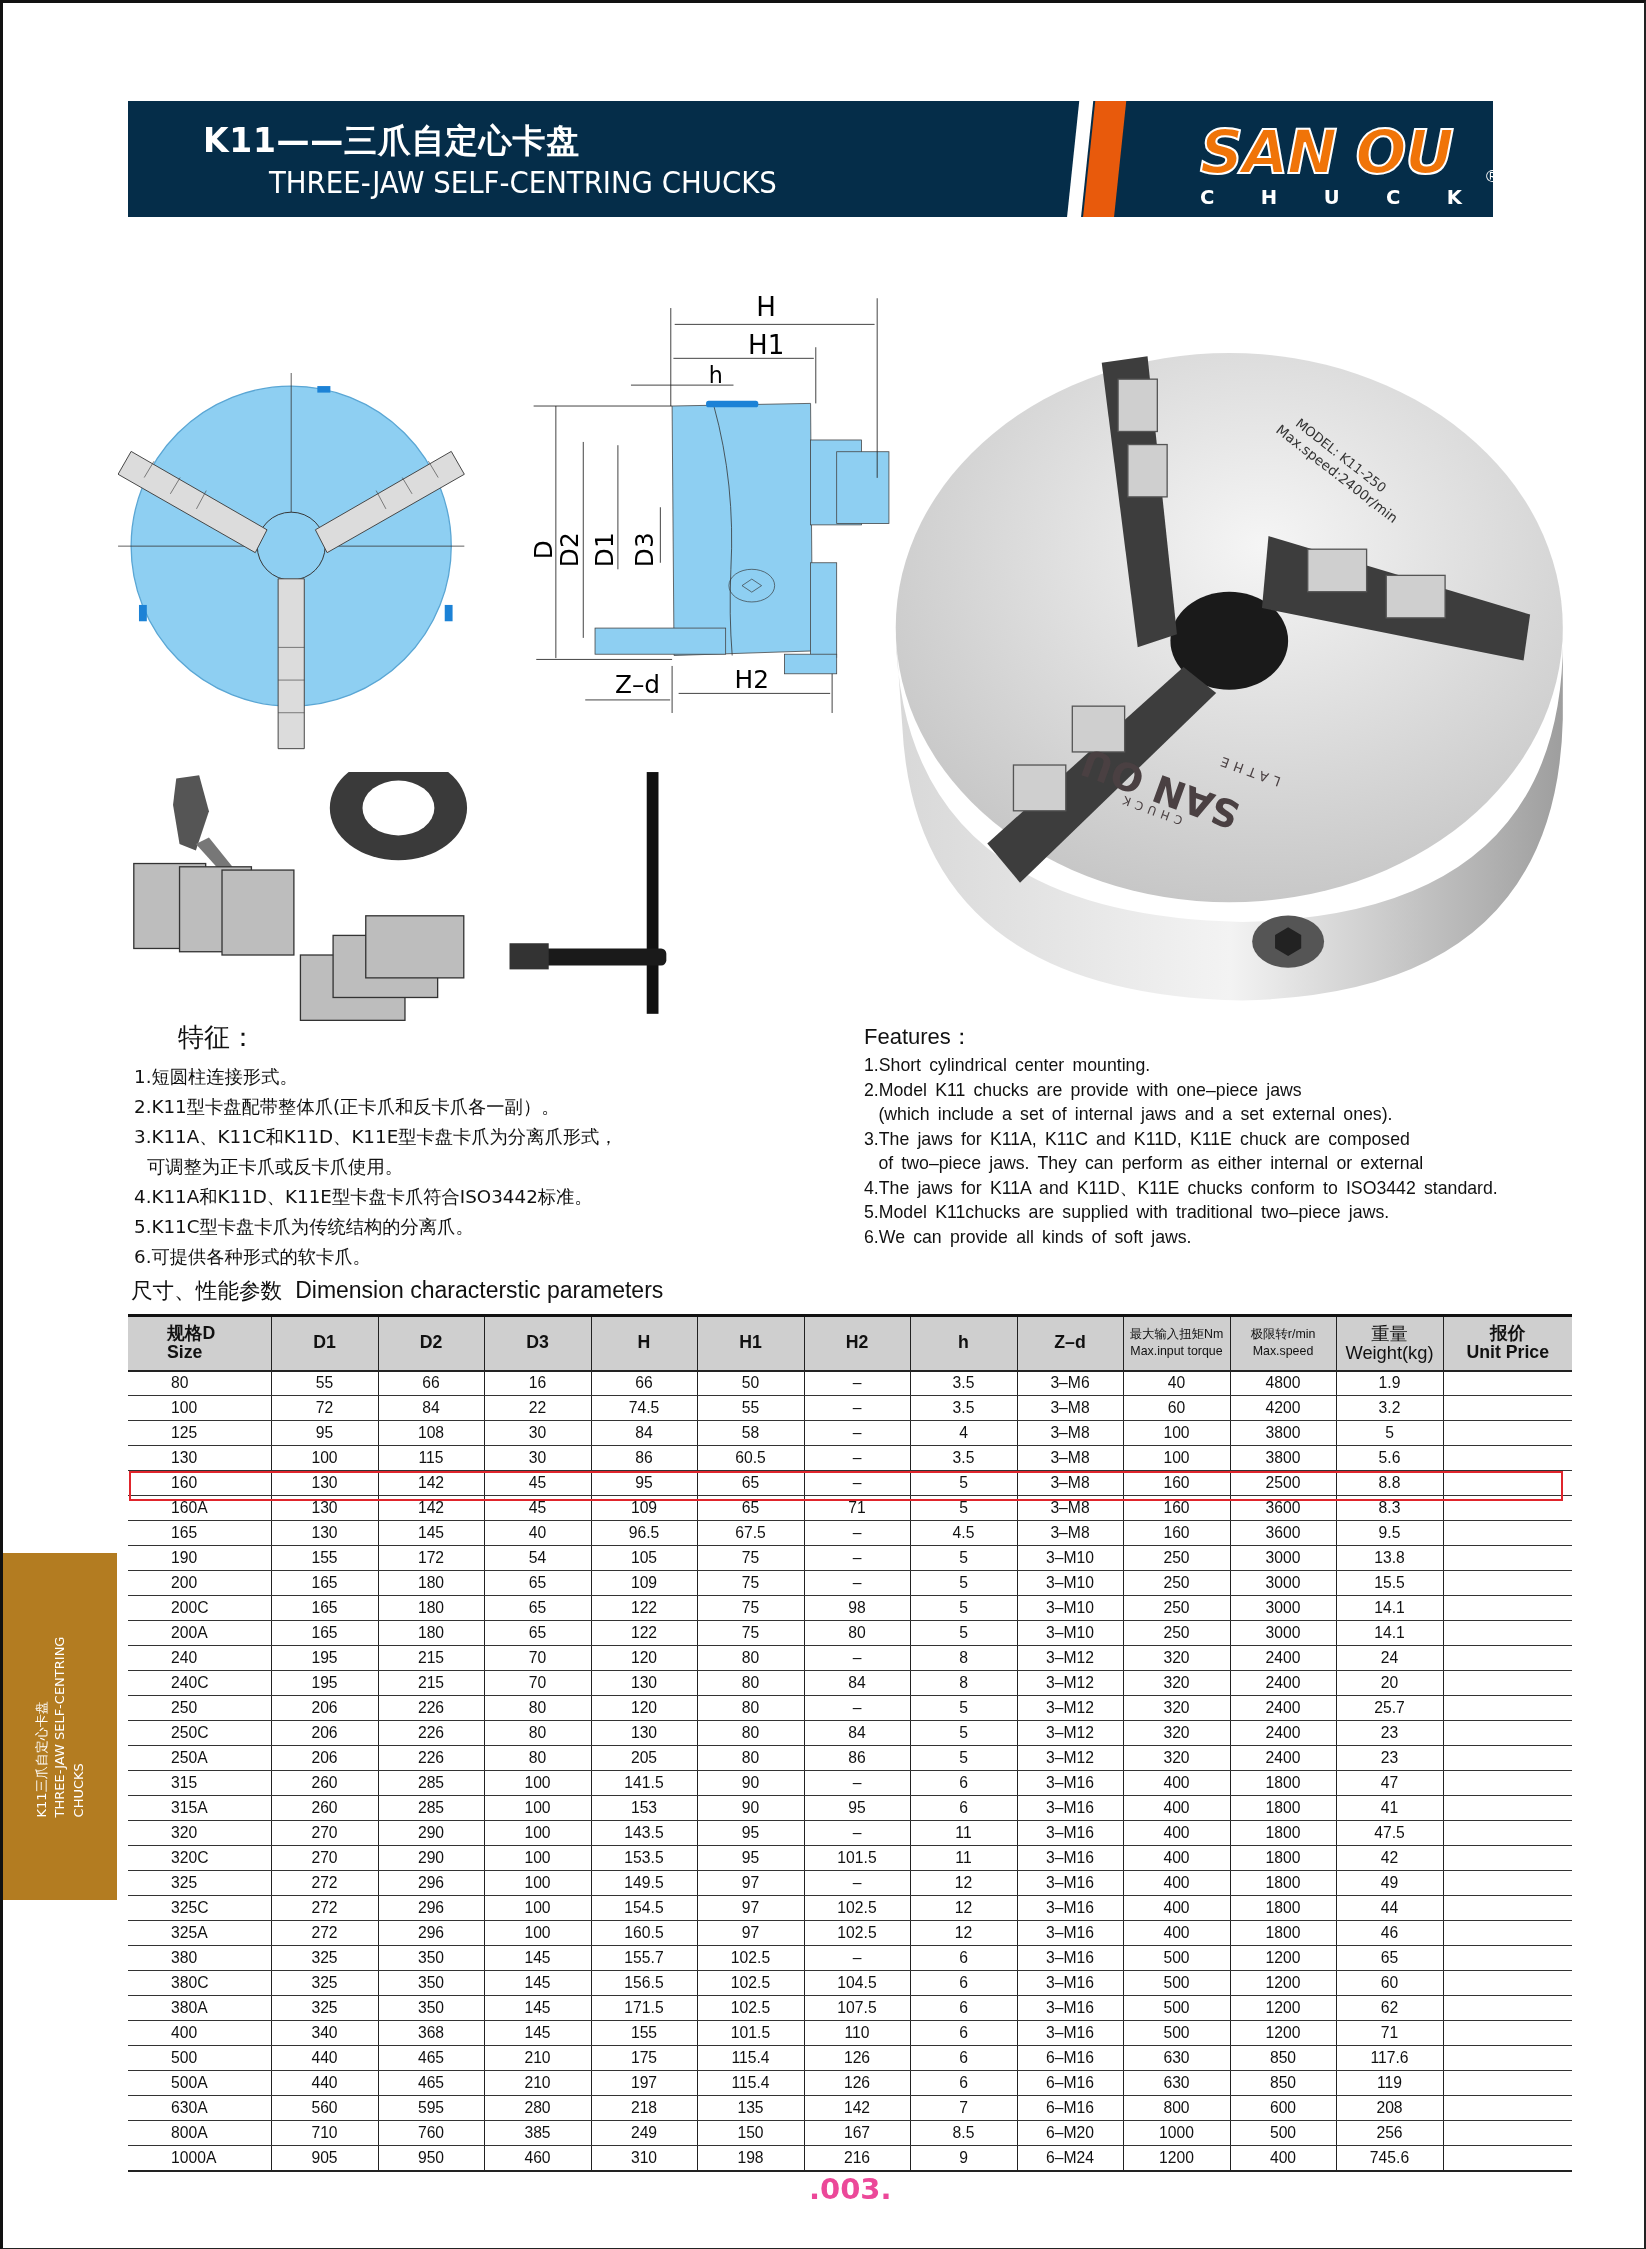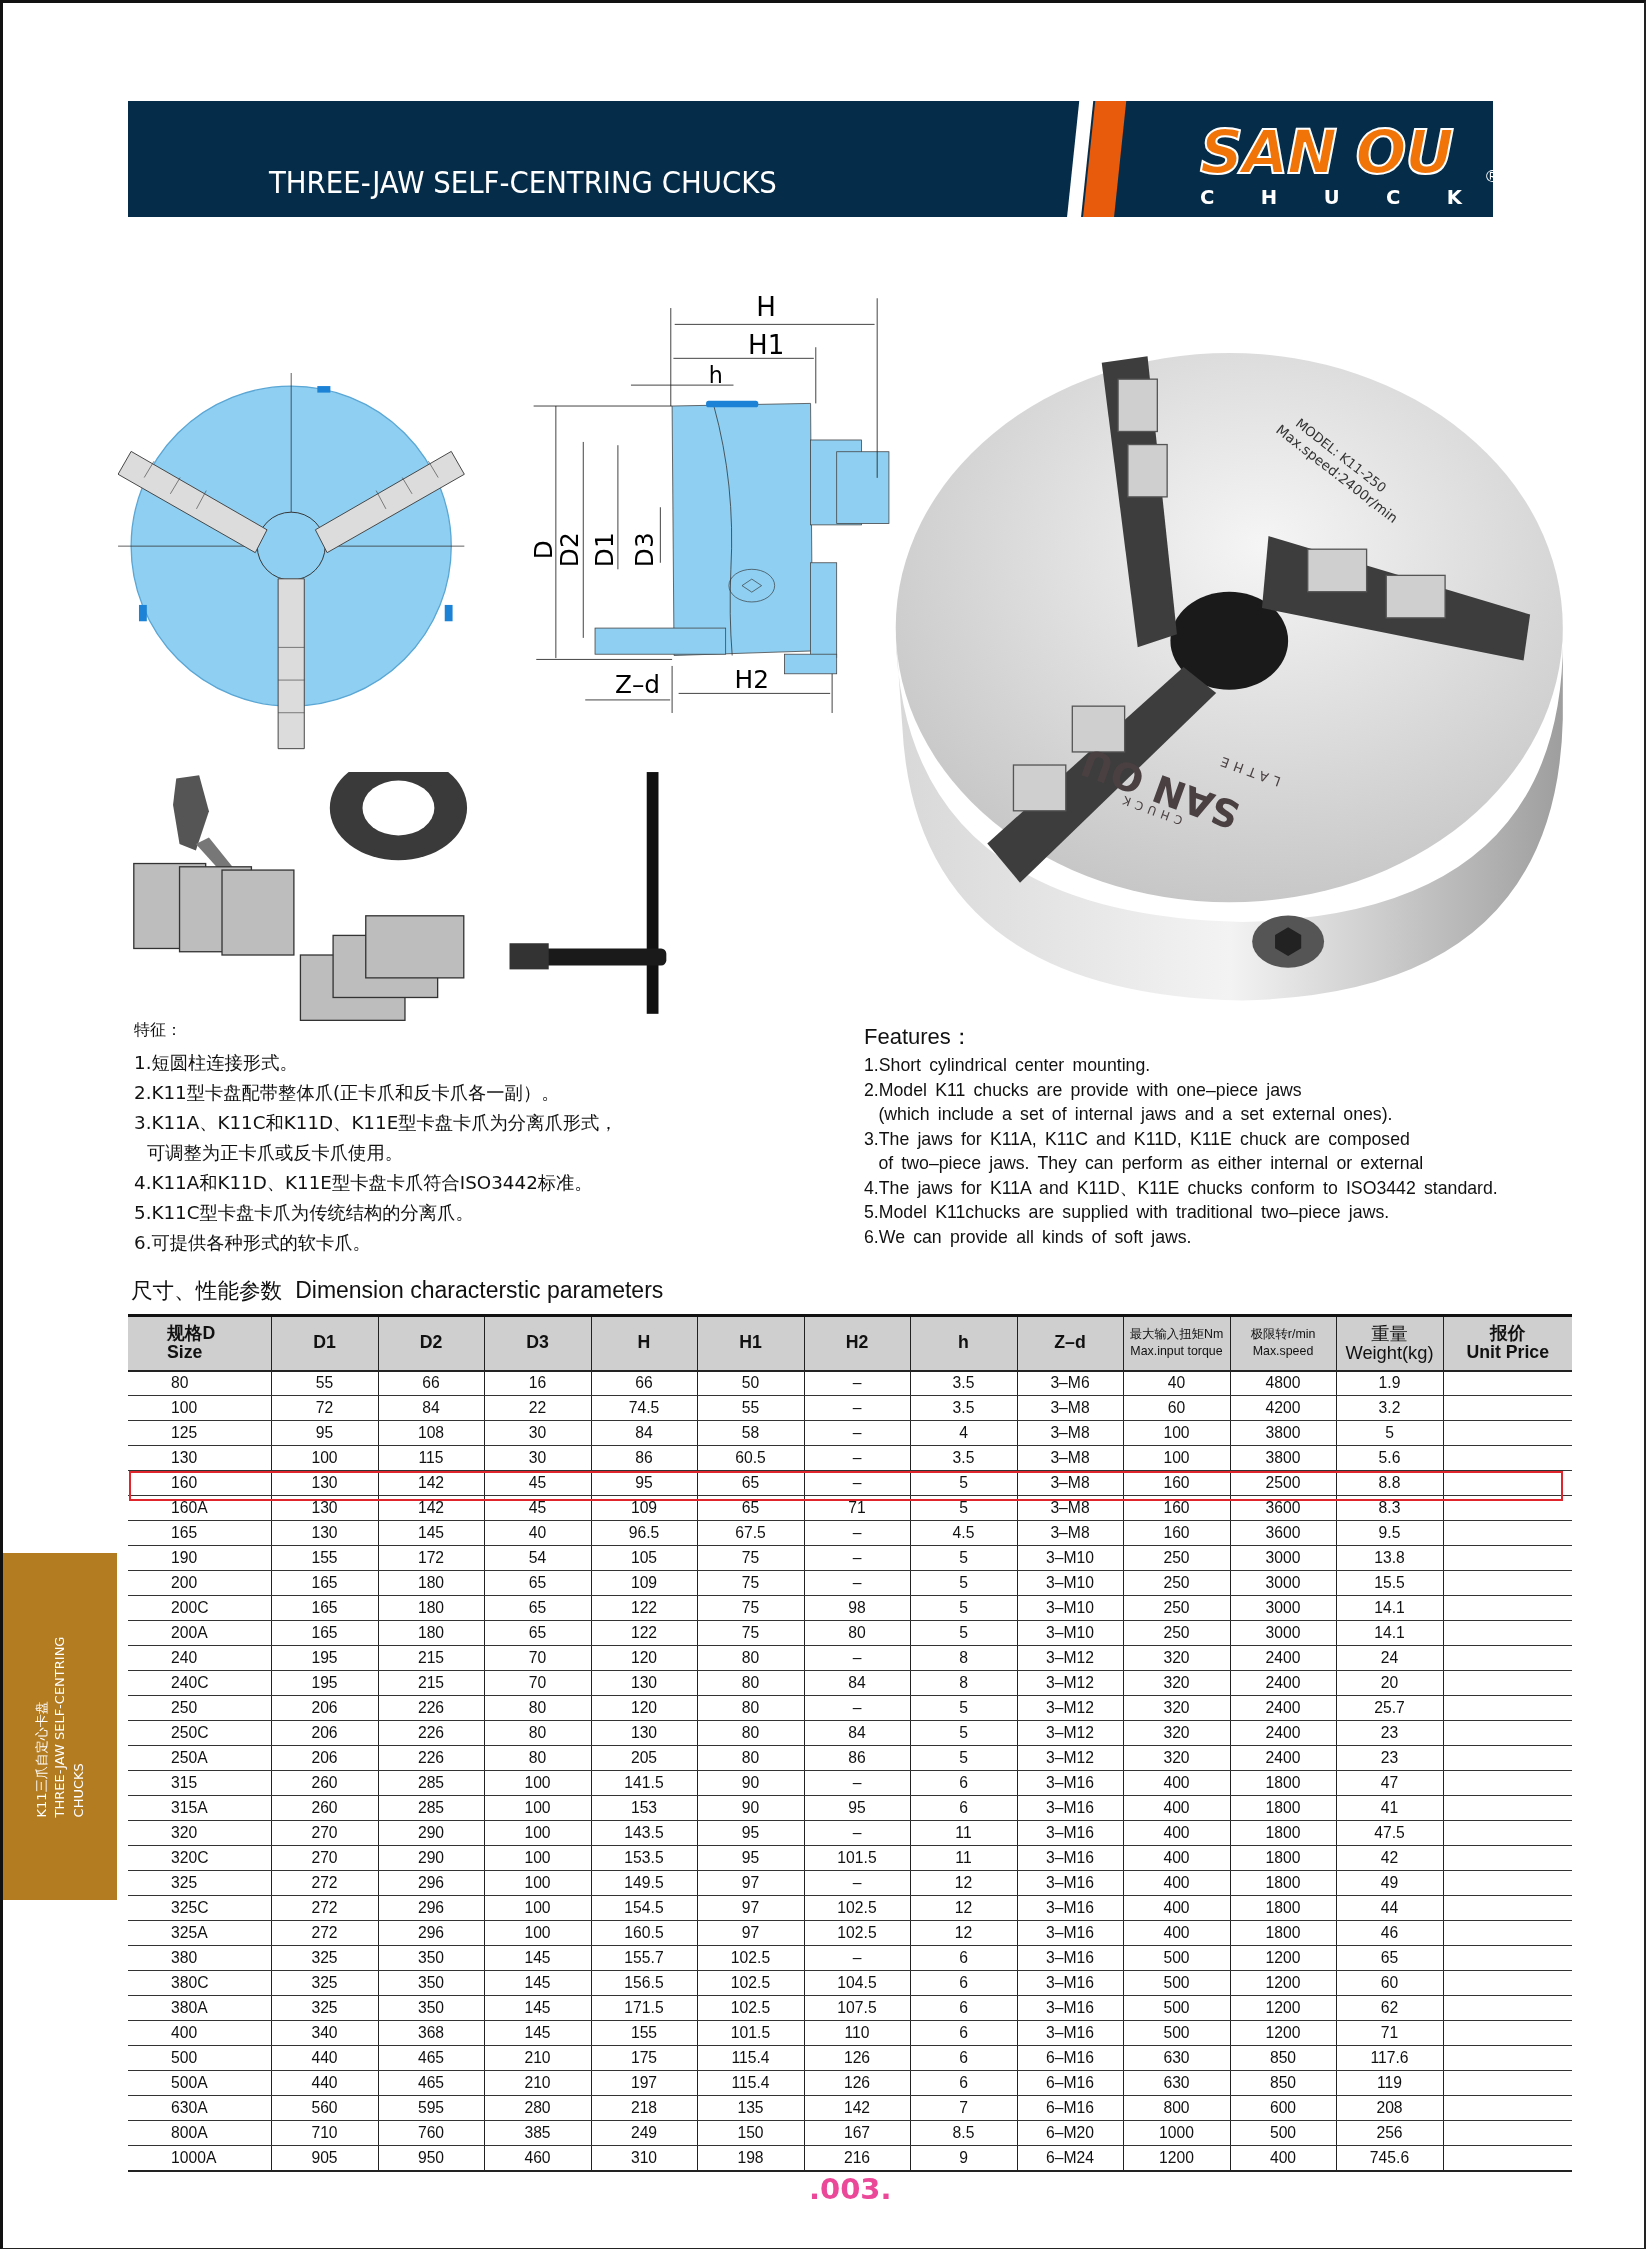--- a/index.html
+++ b/index.html
@@ -19,21 +19,21 @@
   .logo .sub { position: absolute; left: 0; top: 65px; width: 262px; display: flex; justify-content: space-between; color: #fff; font-family: "DejaVu Sans", sans-serif; font-weight: bold; font-size: 19.6px; }
 
   
   .drawing-front { position: absolute; left: 118px; top: 373px; width: 366px; height: 392px; }
   .drawing-side { position: absolute; left: 484px; top: 288px; width: 418px; height: 543px; }
   .parts { position: absolute; left: 124px; top: 772px; width: 575px; height: 268px; }
   .photo { position: absolute; left: 876px; top: 353px; width: 700px; height: 654px; }
 
   
   .feat-cn { position: absolute; left: 134px; top: 1020px; width: 654px; }
-  .feat-cn .head { font-family: "DejaVu Sans", sans-serif; font-size: 16px; margin-bottom: 6.5px; }
+  .feat-cn .head { font-family: "DejaVu Sans", sans-serif; font-size: 26px; margin-bottom: 6.5px; margin-left: 44px; }
   .feat-cn .item { font-family: "DejaVu Sans", sans-serif; font-size: 18.3px; line-height: 30px; white-space: nowrap; }
   .feat-en { position: absolute; left: 864px; top: 1022px; width: 719px; }
   .feat-en .head { font-family: "Liberation Sans", sans-serif; font-size: 22px; margin-bottom: 1.3px; }
   .feat-en .item { font-family: "Liberation Sans", sans-serif; font-size: 17.7px; line-height: 24.5px; white-space: nowrap; word-spacing: 3.3px; }
   .feat-en .item.indent { padding-left: 14.4px; }
 
   
   .sec-title { position: absolute; left: 131px; top: 1276px; font-family: "DejaVu Sans", sans-serif; font-size: 21.6px; }
   .sec-title .en { font-family: "Liberation Sans", sans-serif; font-size: 23px; margin-left: 13px; }
   .spec-table { position: absolute; left: 128px; top: 1314px; width: 1440px; border-collapse: collapse; table-layout: fixed; }
@@ -52,20 +52,21 @@
   .side-tab .txt { position: absolute; left: 50%; top: 50%; transform: translate(-50%, -50%) rotate(-90deg); color: #fff; white-space: nowrap; text-align: left; font-family: "DejaVu Sans", sans-serif; font-size: 13px; line-height: 18.3px; }
 
   .page-no { position: absolute; left: 809px; top: 2172px; font-family: "DejaVu Sans", sans-serif; font-weight: bold; font-size: 29px; color: #ec4899; }
 </style>
 </head>
 <body>
 
 <div class="frame"></div>
 
 <div class="banner">
+  <div class="title-cn">K11——三爪自定心卡盘</div>
   <div class="title-en">THREE-JAW SELF-CENTRING CHUCKS</div>
   <div class="stripe-white"></div>
   <div class="stripe-orange"></div>
   <div class="logo">
     <div class="brand">SAN OU</div>
     <div class="reg">®</div>
     <div class="sub">
       <span>C</span>
       <span>H</span>
       <span>U</span>

